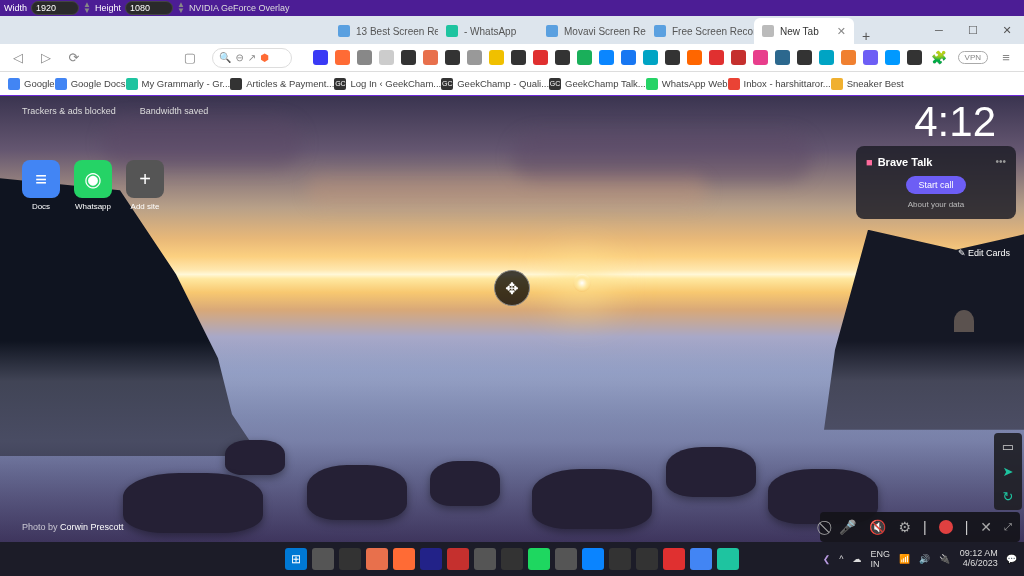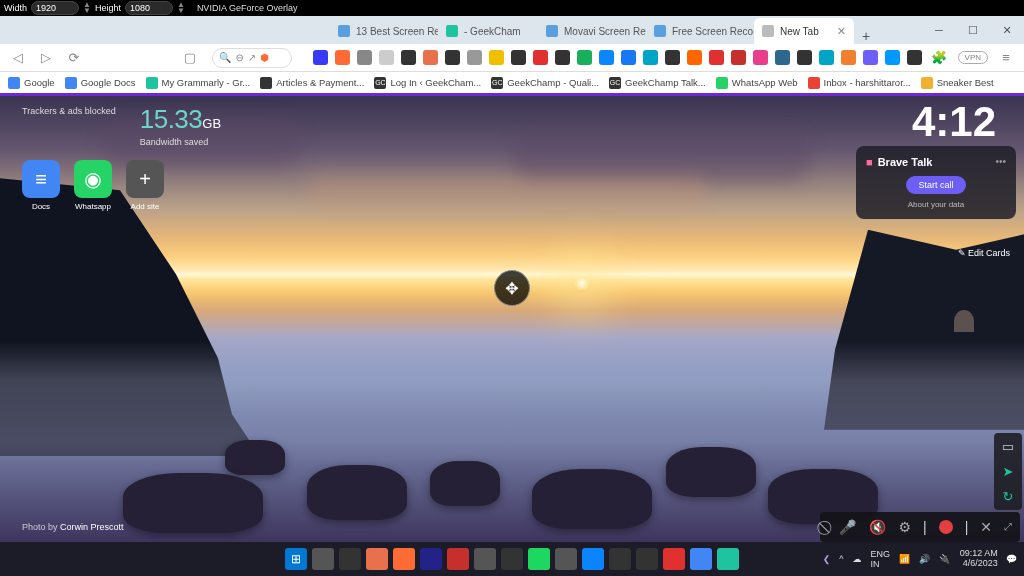--- a/index.html
+++ b/index.html
@@ -1,53 +1,53 @@
 <!DOCTYPE html>
 <html><head>
 <meta charset="utf-8">
 <style>
 *{margin:0;padding:0;box-sizing:border-box;font-family:'Segoe UI',Arial,sans-serif}
 body{width:1024px;height:576px;overflow:hidden;position:relative;background:#1a1a2e}
-.top-bar{height:16px;background:#000000;display:flex;align-items:center;color:#fff;font-size:9px;padding:0 4px;gap:4px}
+.top-bar{height:16px;background:#4c1d95;display:flex;align-items:center;color:#fff;font-size:9px;padding:0 4px;gap:4px}
 .dim-input{background:#2a2a2a;border:1px solid #444;color:#fff;padding:1px 4px;width:48px;font-size:9px;border-radius:8px}
 .updown{display:inline-block;color:#888;font-size:8px;line-height:6px}
-.nvidia{margin-left:8px;color:#ddd}
+.nvidia{color:#ddd}
 .tab-strip{height:28px;background:#dde5ed;display:flex;align-items:flex-end;padding-top:2px}
 .tab{height:26px;padding:0 8px;display:flex;align-items:center;gap:6px;font-size:10px;color:#555;min-width:100px;max-width:108px;border-radius:6px 6px 0 0;cursor:pointer;overflow:hidden;white-space:nowrap}
 .tab.active{background:#ffffff;color:#333}
 .tab-icon{width:12px;height:12px;border-radius:2px;flex-shrink:0;display:inline-block}
 .tab-close{margin-left:auto;color:#888;font-size:11px}
 .add-tab{width:24px;text-align:center;color:#555;font-size:14px;cursor:pointer}
 .win-controls{margin-left:auto;display:flex;gap:0}
 .win-btn{width:34px;height:28px;display:flex;align-items:center;justify-content:center;color:#555;font-size:11px;cursor:pointer}
 .nav-bar{height:28px;background:#fff;border-bottom:1px solid #ddd;display:flex;align-items:center;padding:0 8px;gap:8px}
 .nav-btn{width:20px;color:#888;font-size:13px;text-align:center;cursor:pointer}
 .url-box{height:20px;border:1px solid #ddd;border-radius:10px;flex:0 0 80px;display:flex;align-items:center;padding:0 6px;gap:4px;margin-left:4px}
 .url-box .icon{font-size:10px;color:#888}
 .ext-row{display:flex;gap:7px;margin-left:auto;align-items:center}
 .ext{width:15px;height:15px;border-radius:3px;display:inline-flex;align-items:center;justify-content:center;font-size:10px;color:#fff;cursor:pointer}
 .vpn{border:1px solid #aaa;border-radius:10px;padding:1px 6px;font-size:8px;color:#888}
-.bookmarks{height:24px;background:#fff;border-bottom:3px solid #6d28d9;display:flex;align-items:center;padding:0 8px;gap:10px;font-size:9.5px;color:#444;overflow:hidden}
+.bookmarks{height:24px;background:#fff;border-bottom:1px solid #6d28d9;display:flex;align-items:center;padding:0 8px;font-size:9.5px;color:#444;overflow:hidden}
 .bm{display:flex;align-items:center;gap:4px;cursor:pointer;white-space:nowrap}
 .bm-icon{width:12px;height:12px;border-radius:2px;display:inline-block}
 .bg-scene{position:absolute;top:96px;left:0;right:0;bottom:34px;background:linear-gradient(to bottom,#3a3450 0%,#645670 12%,#b8a088 25%,#e8b878 32%,#fcd080 36%,#ffe8b0 39%,#fff8d8 40%,#ffe8a0 41%,#f8c870 44%,#d8a878 48%,#a8a8c8 54%,#8898c0 62%,#6878a0 72%,#505880 85%,#403860 100%);overflow:hidden}
 .sun{position:absolute;left:56%;top:40%;width:18px;height:18px;background:radial-gradient(circle,#fff 0%,#ffe8a0 40%,transparent 70%);border-radius:50%;box-shadow:0 0 40px 20px rgba(255,230,150,0.6)}
 .cloud{position:absolute;width:200px;height:50px;background:rgba(90,70,100,0.4);border-radius:40px;filter:blur(8px)}
 .sil-left{position:absolute;left:-20px;top:18%;width:280px;height:280px;background:#0f1420;clip-path:polygon(0 0,50% 5%,70% 35%,85% 65%,90% 85%,100% 100%,0 100%)}
 .sil-right{position:absolute;right:-20px;top:30%;width:220px;height:200px;background:#151825;clip-path:polygon(20% 0,60% 10%,100% 0,100% 100%,0 100%,5% 60%)}
 .arch{position:absolute;right:50px;top:48%;width:20px;height:22px;background:rgba(255,220,180,0.3);border-radius:50% 50% 0 0}
 .mist{position:absolute;left:0;right:0;bottom:0;height:45%;background:linear-gradient(to bottom,transparent,rgba(180,180,210,0.3) 20%,rgba(160,160,200,0.4) 50%,rgba(60,50,90,0.5) 100%)}
 .rock{position:absolute;background:#252035;border-radius:40% 40% 30% 30%;box-shadow:0 3px 8px rgba(0,0,0,0.4)}
 .stats{position:absolute;top:104px;left:22px;display:flex;gap:24px;color:#fff;z-index:5}
 .stat .big{font-size:26px;font-weight:300;letter-spacing:-0.5px}
 .stat .unit{font-size:13px;font-weight:300}
 .stat .label{font-size:9px;color:#ddd;margin-top:2px}
 .stat.orange .big{color:#ff6b35}
 .stat.teal .big{color:#6dd5c9}
-.clock{position:absolute;top:98px;right:28px;color:#fff;font-size:42px;font-weight:700;z-index:5}
+.clock{position:absolute;top:98px;right:28px;color:#fff;font-size:42px;font-weight:400;z-index:5}
 .shortcuts{position:absolute;top:160px;left:22px;display:flex;gap:14px;z-index:5}
 .sc{display:flex;flex-direction:column;align-items:center;gap:4px;cursor:pointer}
 .sc-tile{width:38px;height:38px;border-radius:8px;display:flex;align-items:center;justify-content:center;font-size:20px}
 .sc-label{font-size:8px;color:#fff}
 .talk-card{position:absolute;top:146px;right:8px;width:160px;background:rgba(30,30,40,0.85);border-radius:8px;padding:10px;color:#fff;z-index:5}
 .talk-title{font-size:11px;font-weight:600;display:flex;align-items:center;gap:5px}
 .talk-desc{font-size:8px;color:#ccc;margin-top:6px;line-height:1.3}
 .talk-btn{background:#6d5ef5;border:none;color:#fff;padding:4px 12px;border-radius:10px;font-size:9px;margin:8px auto 0;display:block;cursor:pointer}
 .talk-link{font-size:8px;color:#bbb;margin-top:6px;text-align:center}
 .edit-link{position:absolute;top:248px;right:14px;font-size:9px;color:#fff;z-index:5;cursor:pointer}
@@ -79,21 +79,21 @@
 
 <div class="tab-strip">
   <div style="width:330px"></div>
   <div id="tabs-container" style="display:flex">
       <div class="tab">
         <span class="tab-icon" style="background:#5aa0e0"></span>
         <span>13 Best Screen Recor</span>
       </div>
       <div class="tab">
         <span class="tab-icon" style="background:#1ec4a0"></span>
-        <span>- GeekCham</span>
+        <span>- WhatsApp</span>
       </div>
       <div class="tab">
         <span class="tab-icon" style="background:#5aa0e0"></span>
         <span>Movavi Screen Recor</span>
       </div>
       <div class="tab">
         <span class="tab-icon" style="background:#5aa0e0"></span>
         <span>Free Screen Recorder</span>
       </div>
       <div class="tab active">
@@ -216,21 +216,20 @@
   <div class="rock" style="left:22%;bottom:15%;width:60px;height:35px"></div>
   <div class="rock" style="left:75%;bottom:4%;width:110px;height:55px"></div>
   <div class="rock" style="left:12%;bottom:2%;width:140px;height:60px"></div>
 </div>
 
 <div class="stats">
   <div class="stat orange">
     <div class="label">Trackers &amp; ads blocked</div>
   </div>
   <div class="stat teal">
-    <div><span class="big">15.33</span><span class="unit">GB</span></div>
     <div class="label">Bandwidth saved</div>
   </div>
 </div>
 
 <div class="clock">4:12</div>
 
 <div class="shortcuts" id="shortcuts">
     <div class="sc">
       <div class="sc-tile" style="background:#4285f4;color:#fff">≡</div>
       <div class="sc-label">Docs</div>

